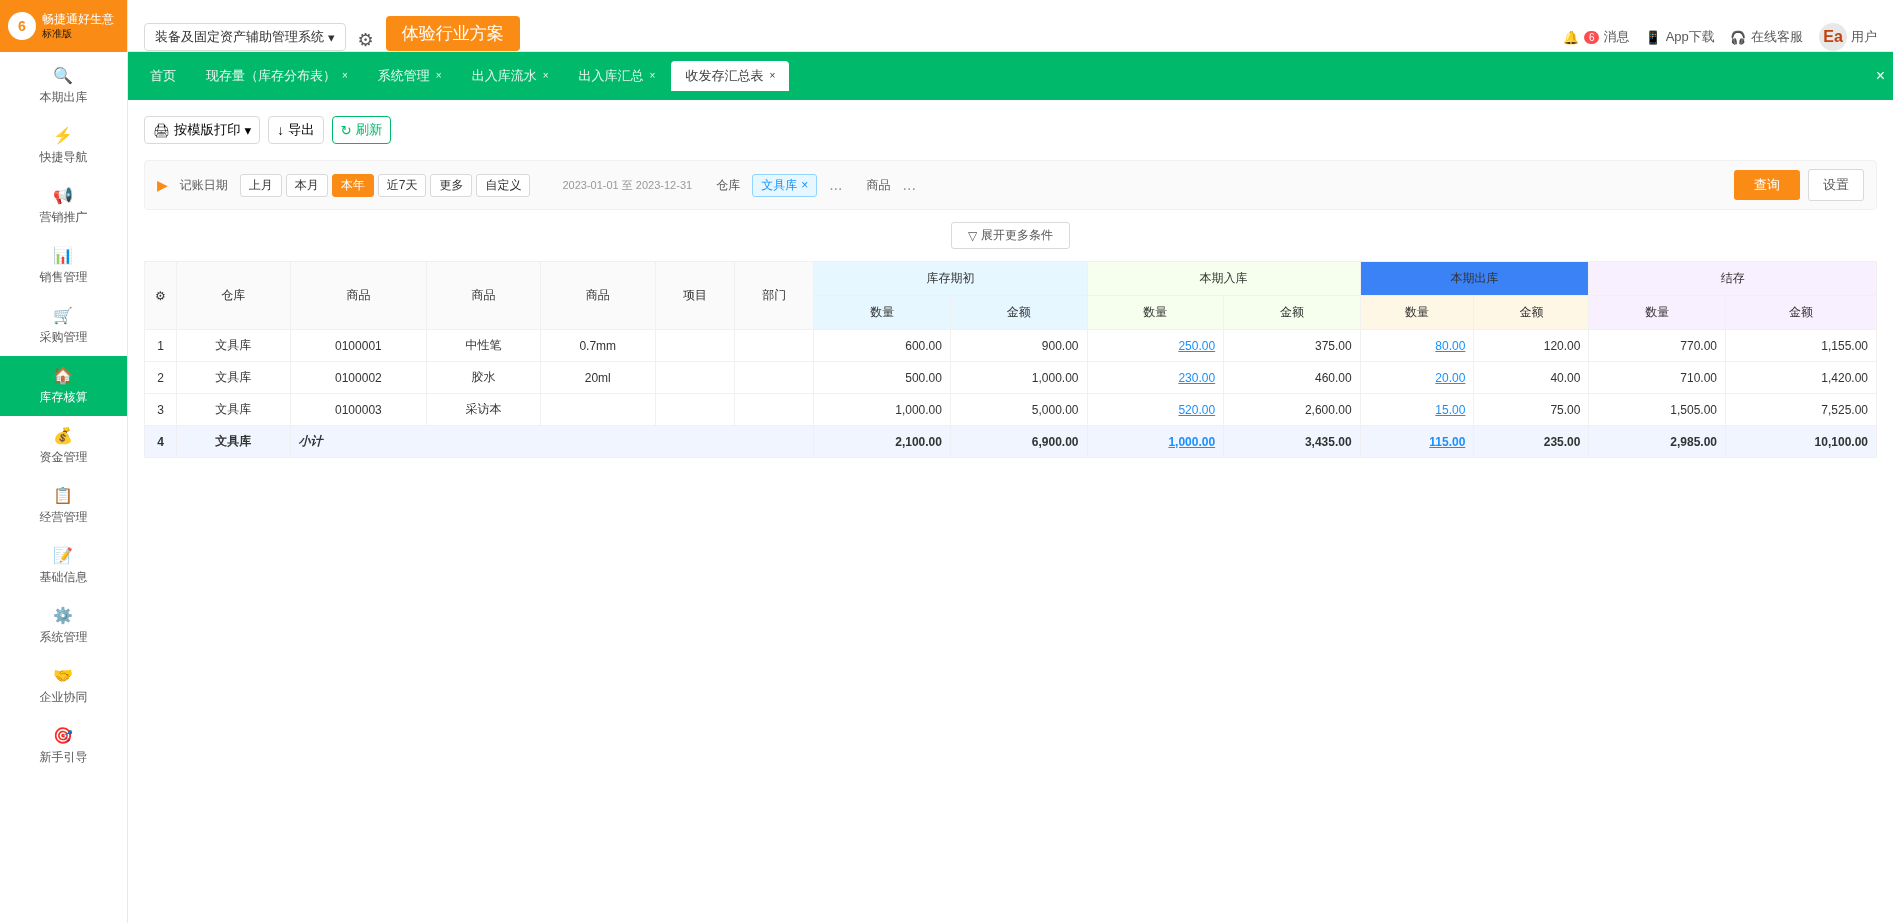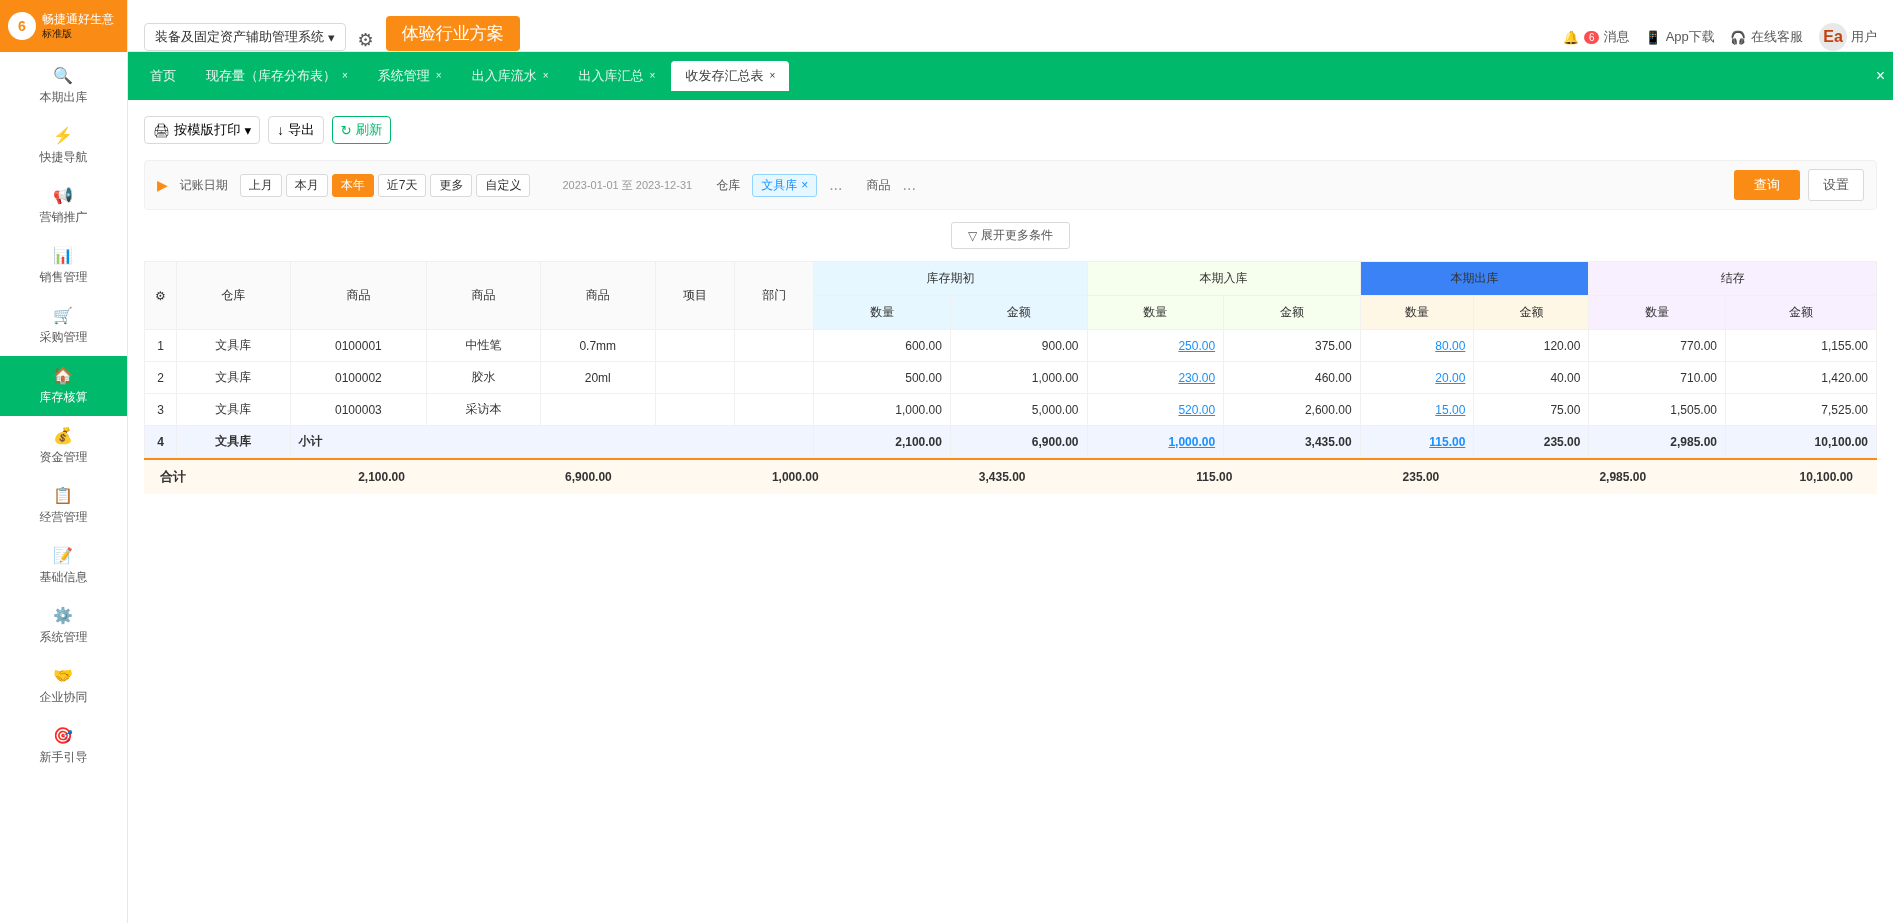--- a/index.html
+++ b/index.html
@@ -64,21 +64,21 @@
     .expand-btn { display: flex; align-items: center; gap: 4px; color: #595959; font-size: 12px; cursor: pointer; padding: 4px 16px; border: 1px solid #d9d9d9; border-radius: 3px; background: #fff; }
     .btn-query { background: #fa8c16; color: #fff; border: none; border-radius: 3px; padding: 6px 20px; font-size: 13px; cursor: pointer; }
     .btn-settings { background: #fff; color: #595959; border: 1px solid #d9d9d9; border-radius: 3px; padding: 6px 14px; font-size: 13px; cursor: pointer; }
 
     
     .data-table { width: 100%; border-collapse: collapse; font-size: 12px; }
     .data-table th { background: #fafafa; border: 1px solid #f0f0f0; padding: 8px 6px; text-align: center; color: #333; font-weight: 500; white-space: nowrap; }
     .data-table td { border: 1px solid #f0f0f0; padding: 7px 8px; text-align: center; color: #333; white-space: nowrap; }
     .data-table .subtotal td { font-weight: bold; background: #f0f5ff; }
     .data-table td.underline { text-decoration: underline; cursor: pointer; color: #1890ff; }
-    .data-table td.left { text-align: left; }
+    .data-table td.left { text-align: left; font-style: italic; }
     .data-table td.right { text-align: right; }
     .settings-icon-cell { width: 32px; }
 
     
     .table-footer { background: #fff9f0; border-top: 2px solid #fa8c16; padding: 8px 16px; display: flex; align-items: center; }
     .footer-label { font-weight: bold; color: #333; margin-right: 20px; }
     .footer-values { display: flex; gap: 0; flex: 1; }
     .footer-cell { flex: 1; text-align: right; font-weight: bold; color: #333; font-size: 12px; padding: 0 8px; }
   </style>
 </head>
@@ -345,29 +345,16 @@
   <td class="right underline"><strong>1,000.00</strong></td>
   <td class="right"><strong>3,435.00</strong></td>
   <td class="right underline"><strong>115.00</strong></td>
   <td class="right"><strong>235.00</strong></td>
   <td class="right"><strong>2,985.00</strong></td>
   <td class="right"><strong>10,100.00</strong></td>
 </tr>
           </tbody>
       </table>
 
-      <div class="table-footer">
-        <span class="footer-label">合计</span>
-        <div class="footer-values">
-          <span class="footer-cell">2,100.00</span>
-          <span class="footer-cell">6,900.00</span>
-          <span class="footer-cell">1,000.00</span>
-          <span class="footer-cell">3,435.00</span>
-          <span class="footer-cell">115.00</span>
-          <span class="footer-cell">235.00</span>
-          <span class="footer-cell">2,985.00</span>
-          <span class="footer-cell">10,100.00</span>
-        </div>
-      </div>
 
     </div>
   </div>
 </div>
 
 </body></html>

